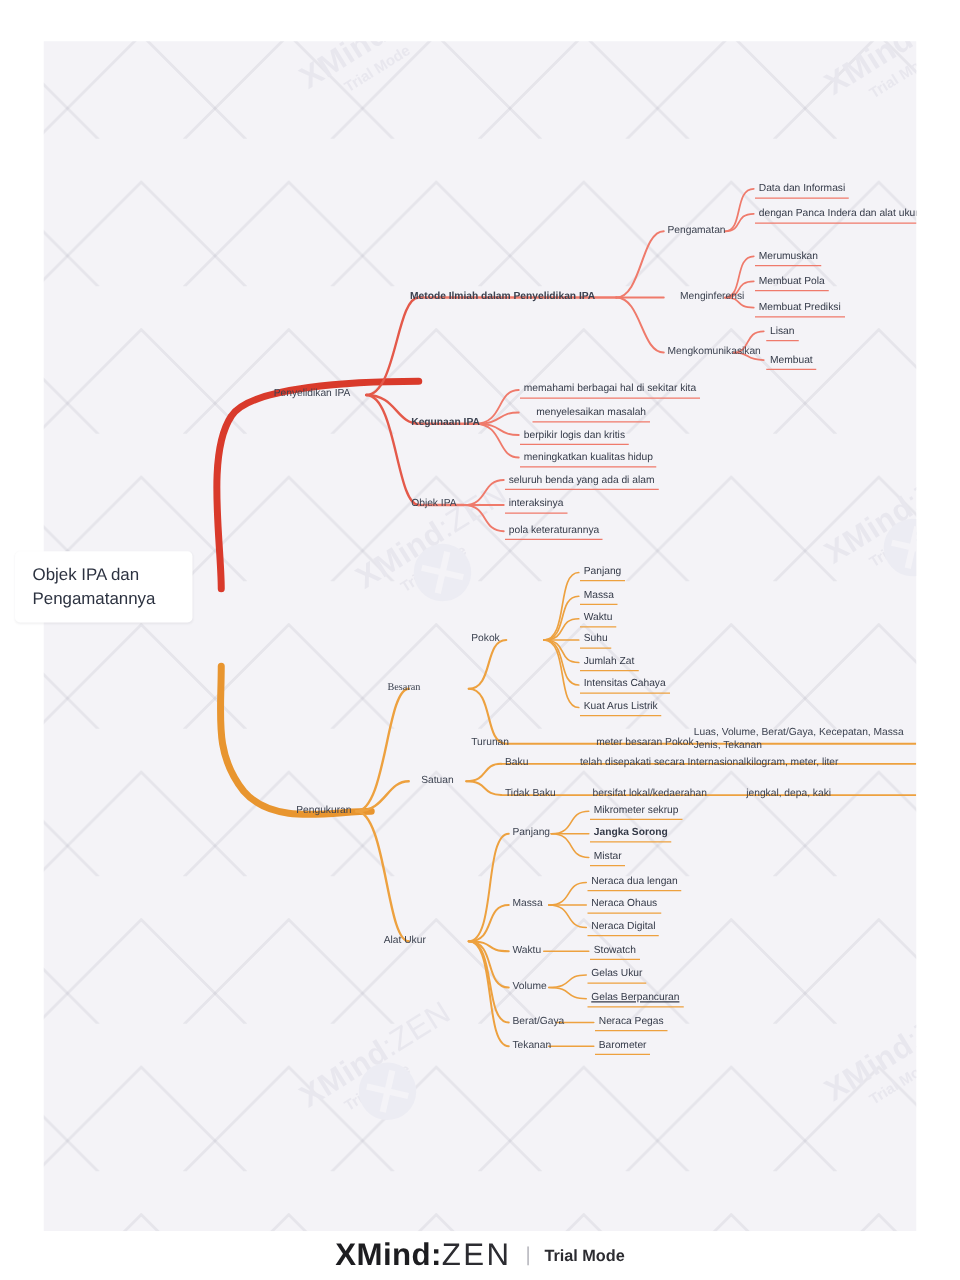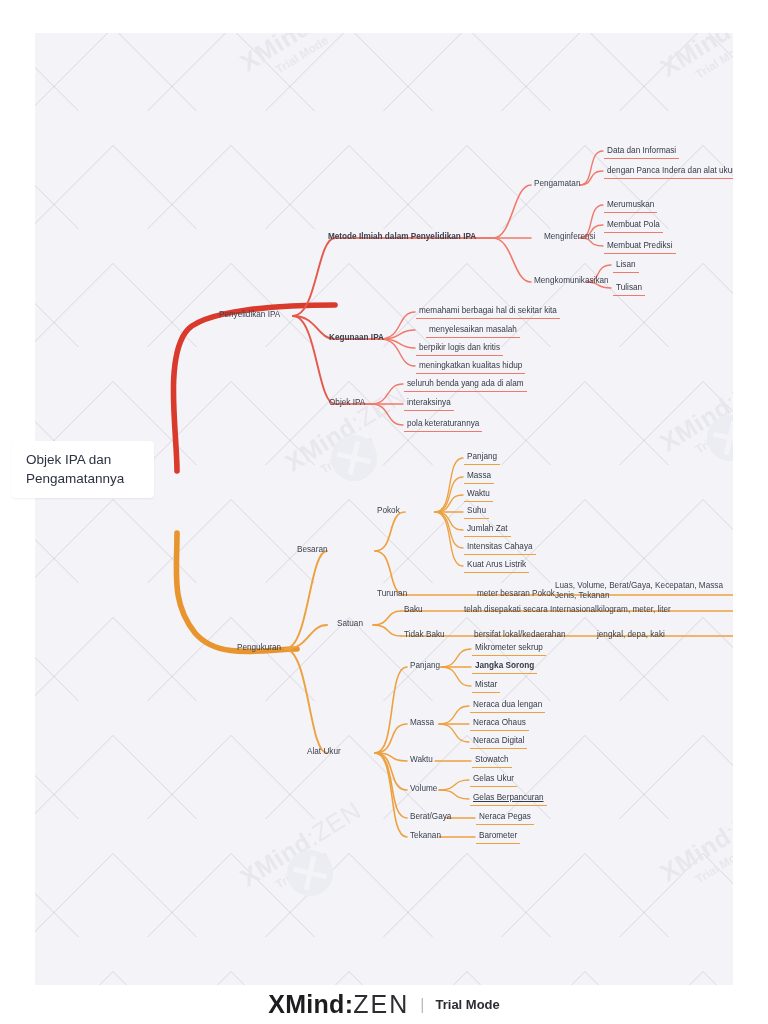--- a/index.html
+++ b/index.html
@@ -242,34 +242,34 @@
     <div class="node leaf" style="left:569px;top:112px;">Data dan Informasi</div>
     <div class="node leaf" style="left:569px;top:132px;">dengan Panca Indera dan alat ukur</div>
 
     <div class="node br" style="left:497px;top:198px;margin-left:10px;">Menginferensi</div>
     <div class="node leaf" style="left:569px;top:166px;">Merumuskan</div>
     <div class="node leaf" style="left:569px;top:186px;">Membuat Pola</div>
     <div class="node leaf" style="left:569px;top:207px;">Membuat Prediksi</div>
 
     <div class="node br" style="left:497px;top:242px;">Mengkomunikasikan</div>
     <div class="node leaf" style="left:578px;top:226px;">Lisan</div>
-    <div class="node leaf" style="left:578px;top:249px;">Tulisan</div>
+    <div class="node leaf" style="left:578px;top:249px;">Membuat</div>
 
     <div class="node br b" style="left:292px;top:299px;">Kegunaan IPA</div>
     <div class="node leaf" style="left:381px;top:272px;">memahami berbagai hal di sekitar kita</div>
     <div class="node leaf" style="left:381px;top:291px;margin-left:10px;">menyelesaikan masalah</div>
     <div class="node leaf" style="left:381px;top:309px;">berpikir logis dan kritis</div>
     <div class="node leaf" style="left:381px;top:327px;">meningkatkan kualitas hidup</div>
 
     <div class="node br" style="left:292px;top:364px;">Objek IPA</div>
     <div class="node leaf" style="left:369px;top:345px;">seluruh benda yang ada di alam</div>
     <div class="node leaf" style="left:369px;top:364px;">interaksinya</div>
     <div class="node leaf" style="left:369px;top:385px;">pola keteraturannya</div>
 
-    <div class="node br" style="left:260px;top:511px;">Besaran</div>
+    <div class="node br" style="left:273px;top:511px;font-family:Liberation Serif, serif;">Besaran</div>
 
     <div class="node br" style="left:340px;top:472px;">Pokok</div>
     <div class="node leaf o" style="left:429px;top:418px;">Panjang</div>
     <div class="node leaf o" style="left:429px;top:437px;">Massa</div>
     <div class="node leaf o" style="left:429px;top:455px;">Waktu</div>
     <div class="node leaf o" style="left:429px;top:472px;">Suhu</div>
     <div class="node leaf o" style="left:429px;top:490px;">Jumlah Zat</div>
     <div class="node leaf o" style="left:429px;top:508px;">Intensitas Cahaya</div>
     <div class="node leaf o" style="left:429px;top:526px;">Kuat Arus Listrik</div>
 

